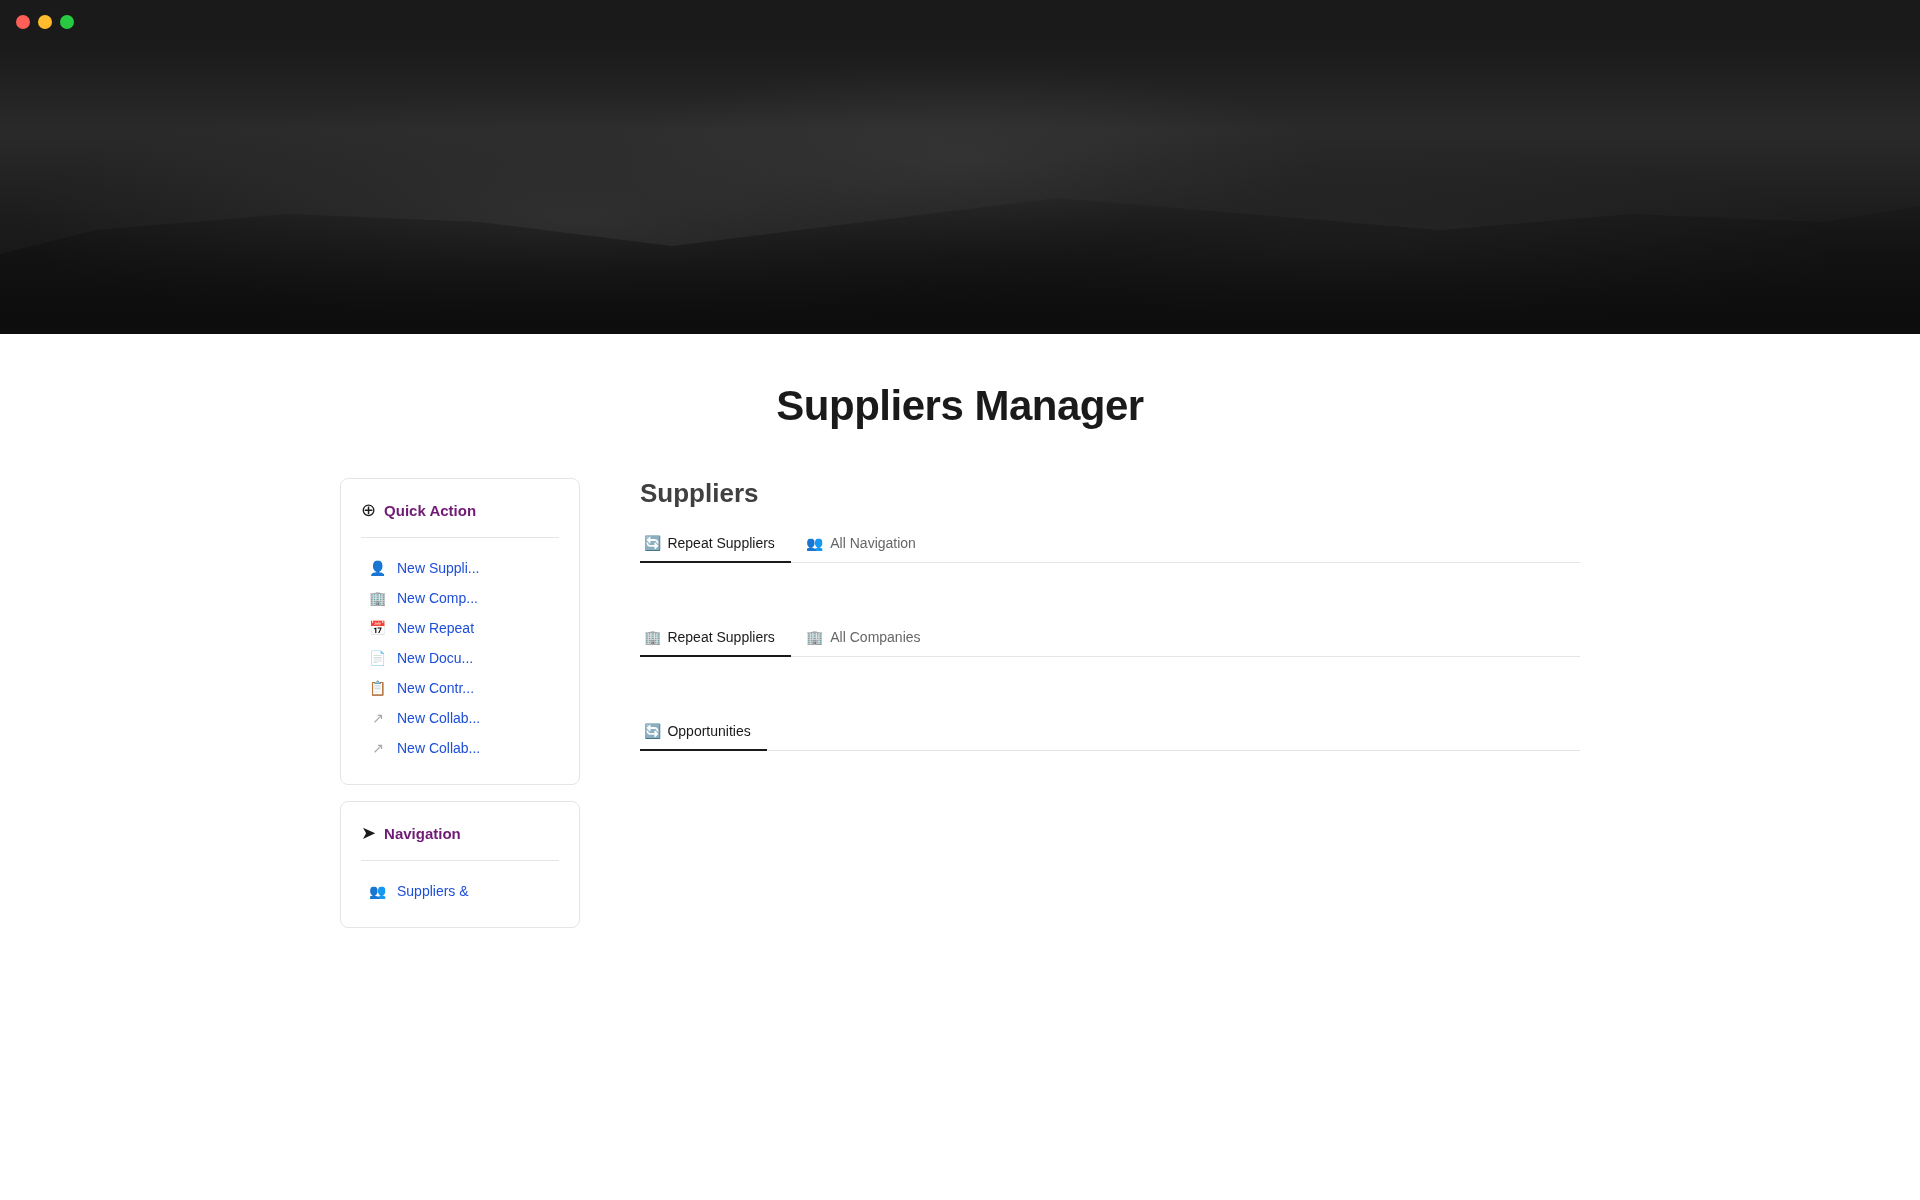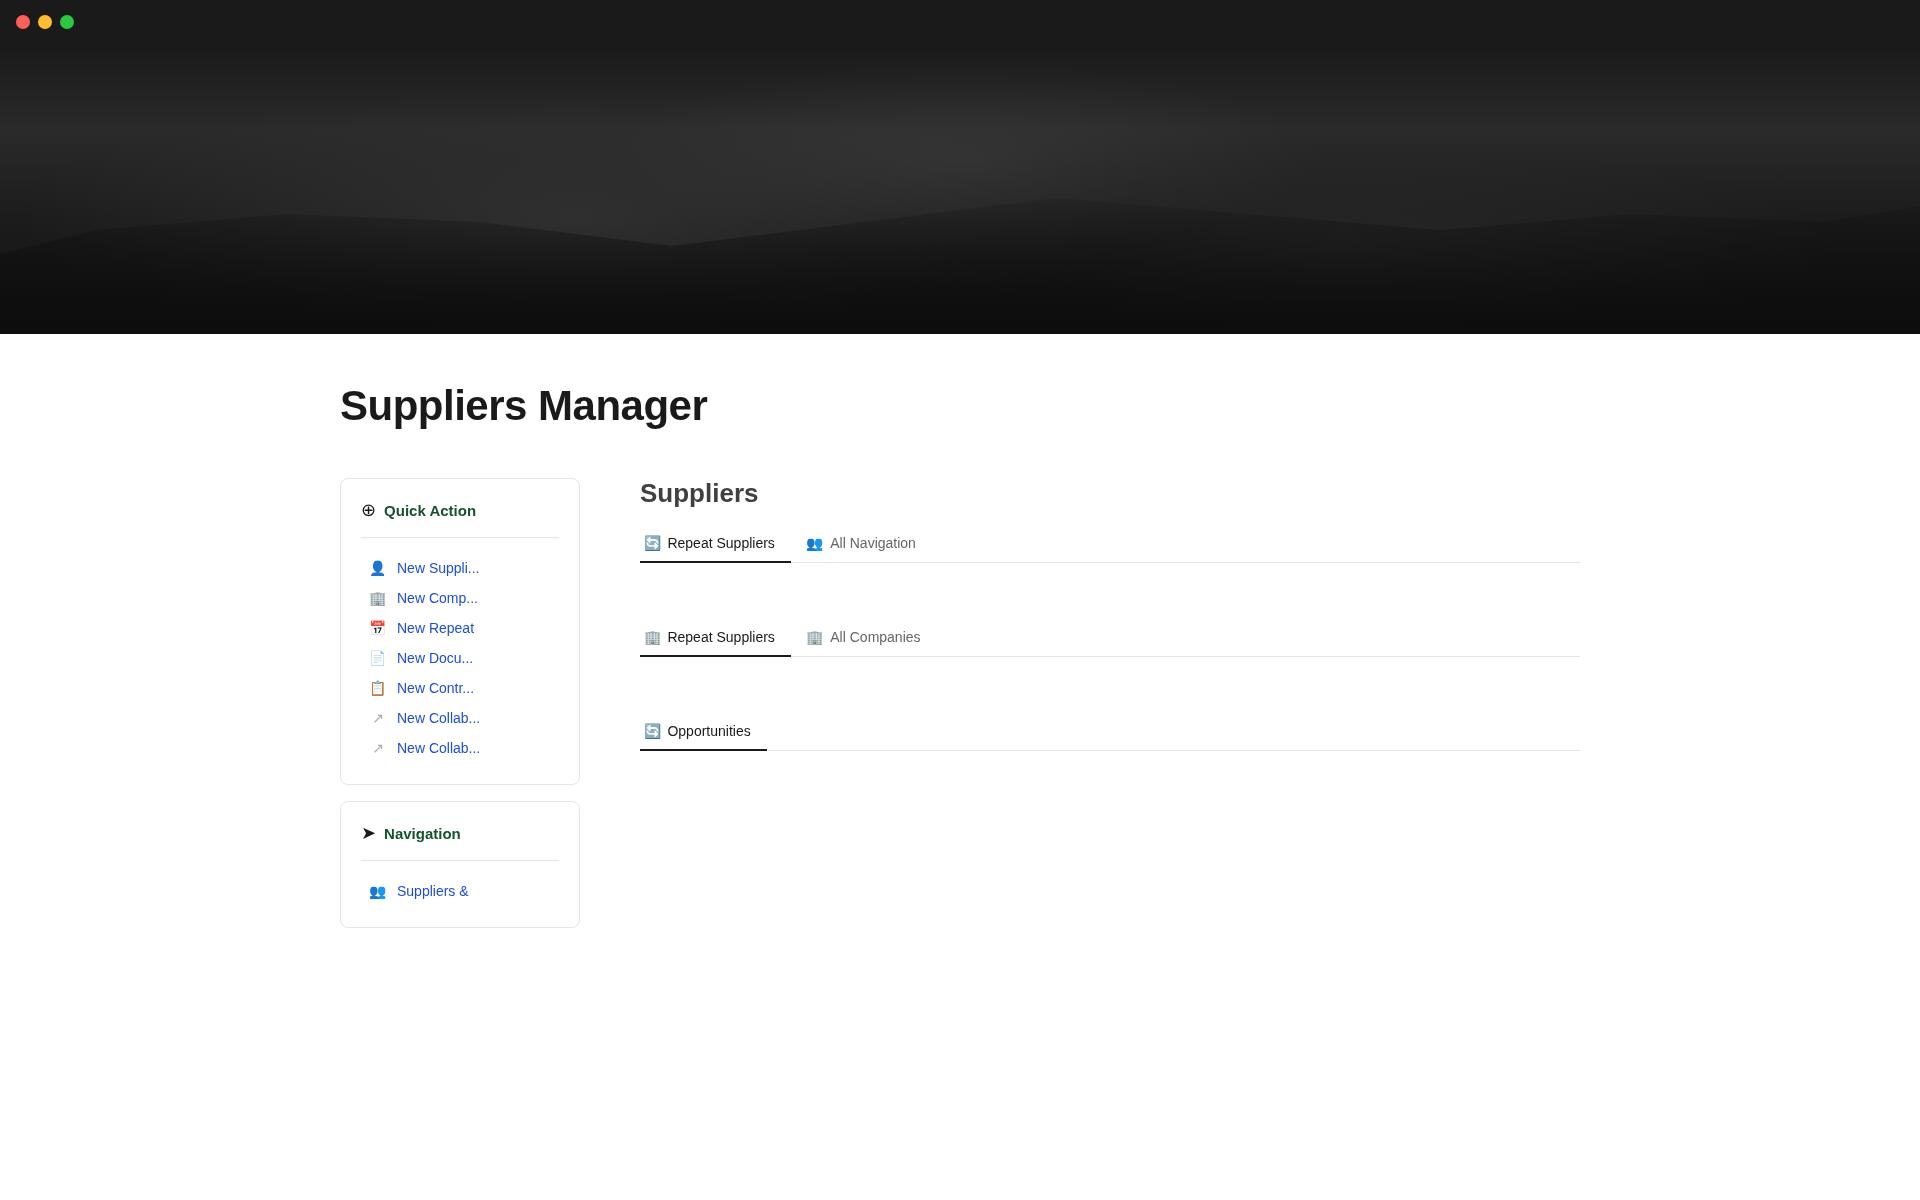--- a/index.html
+++ b/index.html
@@ -67,20 +67,21 @@
       margin: 0 auto;
       padding: 48px 80px;
     }
 
     .page-title {
       font-size: 42px;
       font-weight: 800;
       color: #1a1a1a;
       margin-bottom: 48px;
       letter-spacing: -0.5px;
+      text-align: center;
     }
 
     .content-layout {
       display: flex;
       gap: 60px;
       align-items: flex-start;
     }
 
     
     .sidebar {
@@ -103,21 +104,21 @@
       align-items: center;
       gap: 8px;
       margin-bottom: 16px;
       padding-bottom: 16px;
       border-bottom: 1px solid #e5e5e5;
     }
 
     .sidebar-card-title {
       font-size: 15px;
       font-weight: 600;
-      color: #14532d;
+      color: #701a75;
     }
 
     .sidebar-icon {
       font-size: 18px;
       color: #1a1a1a;
     }
 
     .sidebar-item {
       display: flex;
       align-items: center;

